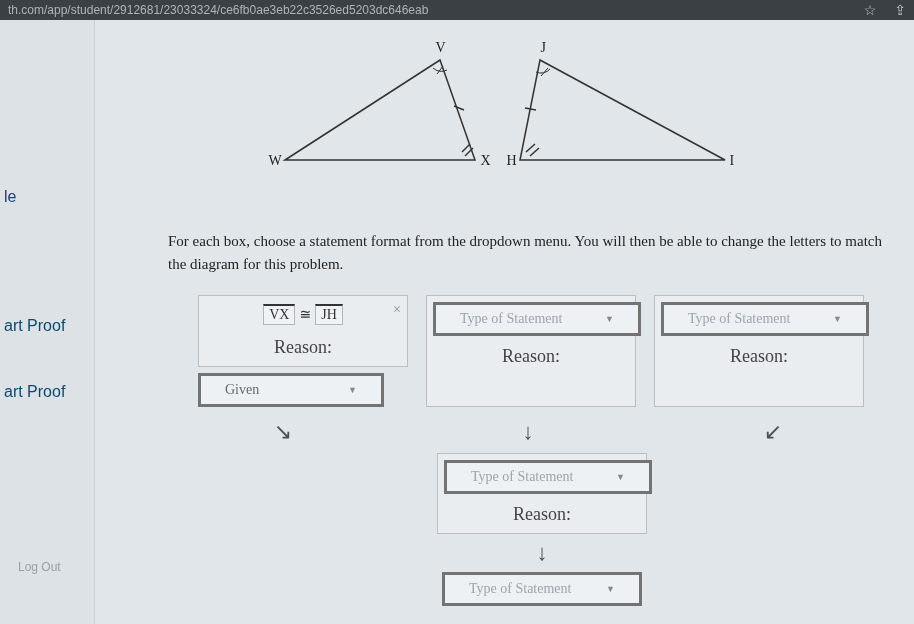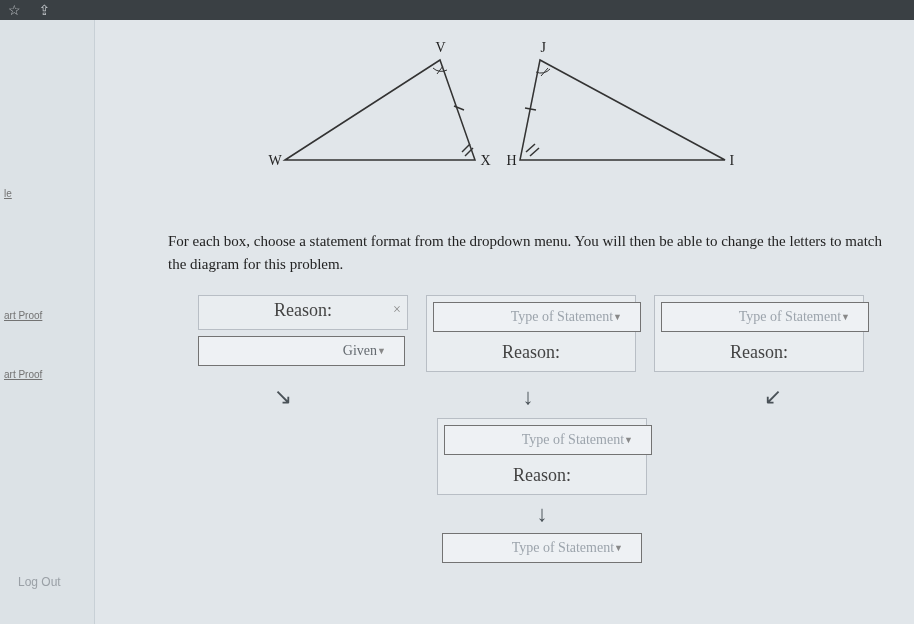--- a/index.html
+++ b/index.html
@@ -30,33 +30,32 @@
   width: 95px;
   background: #dce2e6;
   border-right: 1px solid #c8d0d6;
   padding-top: 160px;
   font-family: Arial, sans-serif;
   font-size: 12px;
   color: #888;
 }
 .sidebar-item {
   padding: 8px 4px;
-  color: #737373;
-  font-size: 10px;
+  color: #0c4a6e;
+  font-size: 16px;
   cursor: pointer;
-  text-decoration: underline;
 }
 .sidebar-item.active {
   background: #e8ecef;
   border-radius: 4px;
   margin: 3px;
 }
 .sidebar .logout {
   position: absolute;
-  bottom: 35px;
+  bottom: 50px;
   left: 18px;
   color: #9aa0a6;
   font-size: 12px;
   text-align: right;
 }
 .main {
   flex: 1;
   background: #e1e6ea;
   padding: 20px 28px;
   overflow: hidden;
@@ -120,34 +119,34 @@
   border: 1px solid #b0b6bd;
   border-top: 2px solid #333;
   padding: 1px 5px;
   font-family: Georgia, serif;
   font-size: 14px;
   color: #333;
   background: #f0f3f6;
 }
 .cong { margin: 0 4px; font-size: 14px; color: #333; }
 .dropdown {
-  border: 1px solid #737373;
+  border: 3px solid #737373;
   background: #eef1f4;
-  padding: 6px 18px;
+  padding: 6px 24px;
   font-size: 14px;
   color: #646a70;
   width: 100%;
   display: flex;
-  justify-content: flex-end;
+  justify-content: space-between;
   align-items: center;
   cursor: pointer;
 }
 .dropdown.light { color: #9ca4ac; }
 .caret { font-size: 9px; color: #888; }
-.given-row { margin-top: 6px; width: 207px; }
+.given-row { margin-top: 6px; width: 186px; }
 .arrow {
   font-size: 22px;
   color: #4a5258;
   text-align: center;
 }
 .row2 {
   display: flex;
   justify-content: center;
   margin-top: 8px;
 }
@@ -164,20 +163,21 @@
   justify-content: center;
   margin-top: 6px;
 }
 .row3 .dropdown { width: 200px; }
 .row3-arrow { text-align: center; margin: 6px 0; }
 </style>
 </head>
 <body>
 
 <div class="url-bar">
+  <span>th.com/app/student/2912681/23033324/ce6fb0ae3eb22c3526ed5203dc646eab</span>
   <div class="icons">
     <span>☆</span>
     <span>⇪</span>
   </div>
 </div>
 
 <div class="app">
   <div class="sidebar">
     <div class="sidebar-item">le</div>
     <div style="height:95px"></div>
@@ -221,20 +221,25 @@
     </div>
 
     <p class="instructions">For each box, choose a statement format from the dropdown menu. You will then be able to change the letters to match the diagram for this problem.</p>
 
     <div class="proof-area">
       <div class="box-row">
 
         <div>
           <div class="proof-box">
             <span class="close">×</span>
+            <div class="stmt-row">
+              <span class="segment-box">VX</span>
+              <span class="cong">≅</span>
+              <span class="segment-box">JH</span>
+            </div>
             <div class="reason-label">Reason:</div>
           </div>
           <div class="given-row">
             <div class="dropdown">
               <span>Given</span>
               <span class="caret">▼</span>
             </div>
           </div>
         </div>
 

